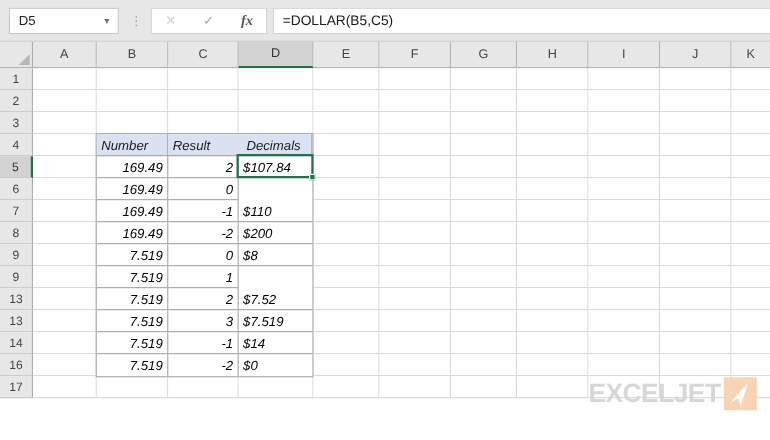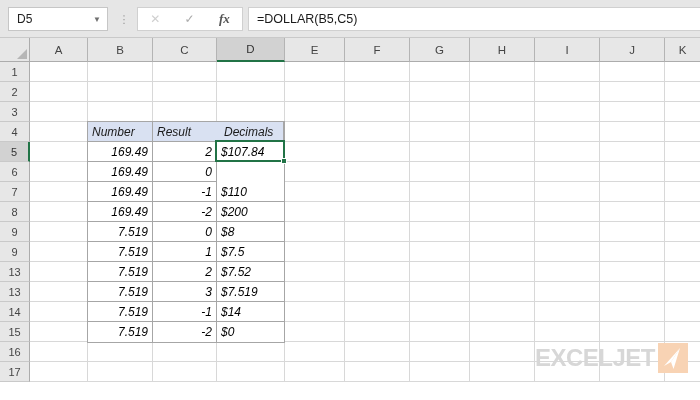--- a/index.html
+++ b/index.html
@@ -337,34 +337,20 @@
         <div class="g-cell" style="width: 68px;"></div>
         <div class="g-cell" style="width: 60px;"></div>
         <div class="g-cell" style="width: 65px;"></div>
         <div class="g-cell" style="width: 60px;"></div>
         <div class="g-cell" style="width: 65px;"></div>
         <div class="g-cell" style="width: 65px;"></div>
         <div class="g-cell" style="width: 65px;"></div>
         <div class="g-cell" style="width: 36px;"></div>
       </div>
       <div class="g-row">
-        <div class="row-h">15</div>
-        <div class="g-cell" style="width: 58px;"></div>
-        <div class="g-cell" style="width: 65px;"></div>
-        <div class="g-cell" style="width: 64px;"></div>
-        <div class="g-cell" style="width: 68px;"></div>
-        <div class="g-cell" style="width: 60px;"></div>
-        <div class="g-cell" style="width: 65px;"></div>
-        <div class="g-cell" style="width: 60px;"></div>
-        <div class="g-cell" style="width: 65px;"></div>
-        <div class="g-cell" style="width: 65px;"></div>
-        <div class="g-cell" style="width: 65px;"></div>
-        <div class="g-cell" style="width: 36px;"></div>
-      </div>
-      <div class="g-row">
         <div class="row-h">16</div>
         <div class="g-cell" style="width: 58px;"></div>
         <div class="g-cell" style="width: 65px;"></div>
         <div class="g-cell" style="width: 64px;"></div>
         <div class="g-cell" style="width: 68px;"></div>
         <div class="g-cell" style="width: 60px;"></div>
         <div class="g-cell" style="width: 65px;"></div>
         <div class="g-cell" style="width: 60px;"></div>
         <div class="g-cell" style="width: 65px;"></div>
         <div class="g-cell" style="width: 65px;"></div>
@@ -414,21 +400,20 @@
         <div class="t-cell c2">$200</div>
       </div>
       <div class="t-row">
         <div class="t-cell c0">7.519</div>
         <div class="t-cell c1">0</div>
         <div class="t-cell c2">$8</div>
       </div>
       <div class="t-row">
         <div class="t-cell c0">7.519</div>
         <div class="t-cell c1">1</div>
-        <div class="t-cell c2">$7.5</div>
       </div>
       <div class="t-row">
         <div class="t-cell c0">7.519</div>
         <div class="t-cell c1">2</div>
         <div class="t-cell c2">$7.52</div>
       </div>
       <div class="t-row">
         <div class="t-cell c0">7.519</div>
         <div class="t-cell c1">3</div>
         <div class="t-cell c2">$7.519</div>

